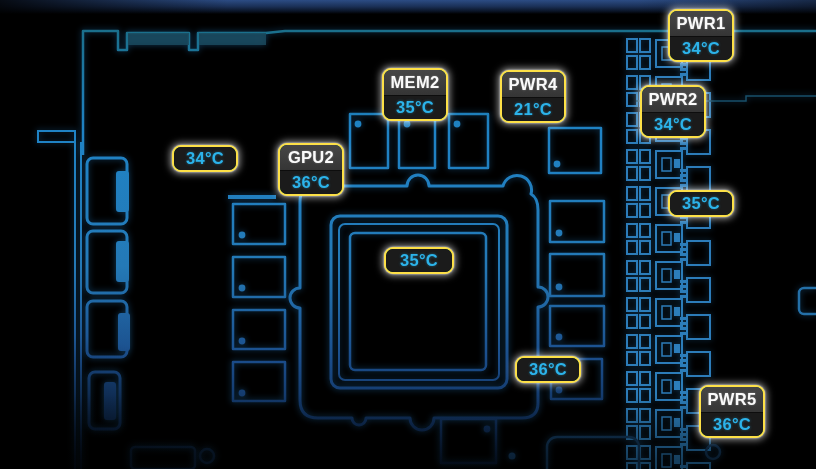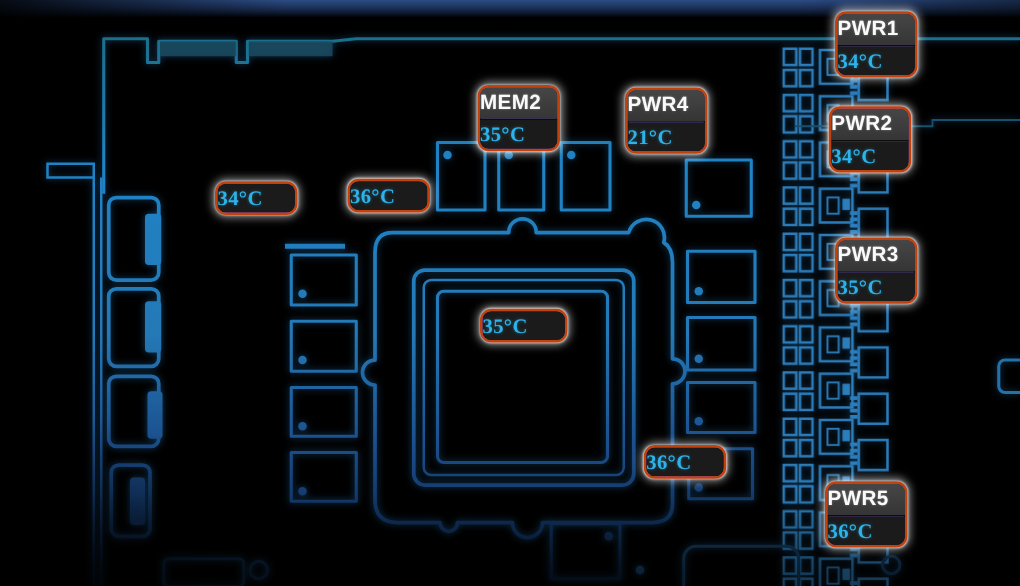--- a/index.html
+++ b/index.html
@@ -15,34 +15,33 @@
       linear-gradient(to right, rgba(0,0,0,.85), rgba(0,0,0,0) 28%, rgba(0,0,0,0) 78%, rgba(0,0,0,.45)),
       linear-gradient(to bottom, #2c4c84 0%, #1b3158 45%, #0a1426 80%, rgba(0,0,0,0) 100%);
   }
   .vignette{
     position:absolute;inset:0;z-index:2;pointer-events:none;
     background:
       radial-gradient(55% 50% at 0% 100%, rgba(0,0,0,.7), rgba(0,0,0,0) 60%),
       linear-gradient(to bottom, rgba(0,0,0,0) 84%, rgba(0,0,0,.5) 98%);
   }
   .sensor{
-    position:absolute;z-index:5;width:62px;font-weight:600;
-    border:2px solid #c2410c;border-radius:9px;overflow:hidden;background:#8b5cf6;
+    position:absolute;z-index:5;width:62px;text-align:center;font-weight:600;
+    border:2px solid #fde047;border-radius:9px;overflow:hidden;background:#22c55e;
     box-shadow:0 0 7px 2px rgba(255,255,255,.55), 0 0 2px rgba(255,255,255,.9),
                inset 0 0 0 1px rgba(0,0,0,.9);
   }
   .sensor .sn{
     background:linear-gradient(#464646,#353535);color:#fafafa;font-size:16.5px;
     line-height:25px;letter-spacing:.3px;border-bottom:1px solid #0d0d0d;
     text-shadow:0 0 2px rgba(255,255,255,.35);
   }
   .sensor .st{
     background:#1b1b1b;color:#2cb3ea;font-size:16.5px;line-height:23px;letter-spacing:.3px;
     text-shadow:0 0 3px rgba(44,179,234,.45);
-    font-family:Liberation Serif, serif;
   }
 </style>
 </head>
 <body>
 
 <div class="stage">
 
   <svg class="board" width="816" height="469" viewBox="0 0 816 469">
     <defs>
       <linearGradient id="bf" gradientUnits="userSpaceOnUse" x1="0" y1="20" x2="0" y2="469">
@@ -180,36 +179,36 @@
     <div class="sn">MEM2</div>
     <div class="st">35°C</div>
   </div>
   <div class="sensor" style="left:515px;top:356px">
     <div class="st">36°C</div>
   </div>
   <div class="sensor" style="left:384px;top:247px;width:66px">
     <div class="st">35°C</div>
   </div>
   <div class="sensor" style="left:278px;top:143px">
+    <div class="sn">GPU2</div>
     <div class="st">36°C</div>
   </div>
   <div class="sensor" style="left:668px;top:9px">
     <div class="sn">PWR1</div>
     <div class="st">34°C</div>
   </div>
-  <div class="sensor" style="left:663px;top:85px">
+  <div class="sensor" style="left:640px;top:85px">
     <div class="sn">PWR2</div>
     <div class="st">34°C</div>
   </div>
   <div class="sensor" style="left:668px;top:190px">
-    <div class="sn">PWR3</div>
     <div class="st">35°C</div>
   </div>
   <div class="sensor" style="left:500px;top:70px">
     <div class="sn">PWR4</div>
     <div class="st">21°C</div>
   </div>
-  <div class="sensor" style="left:660px;top:385px">
+  <div class="sensor" style="left:699px;top:385px">
     <div class="sn">PWR5</div>
     <div class="st">36°C</div>
   </div>
 
 </div>
 
 </body></html>

